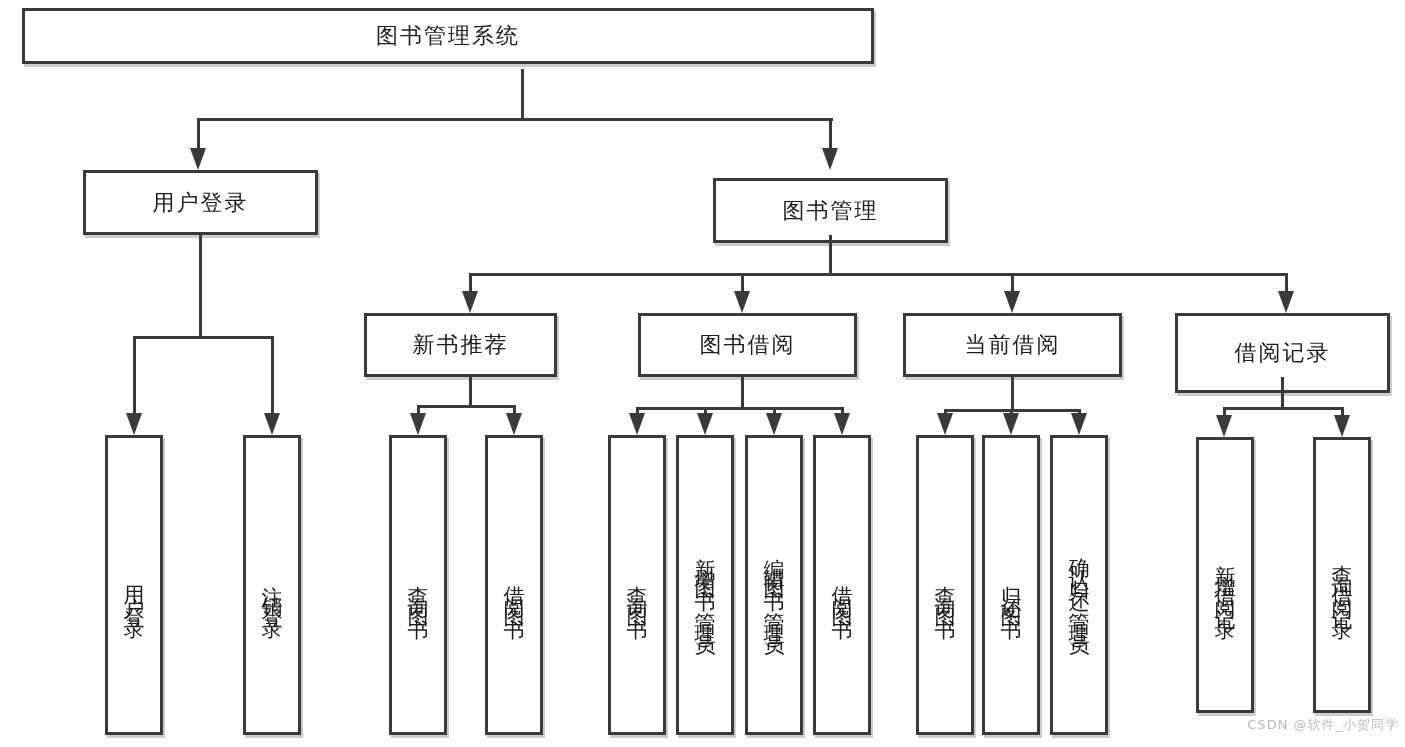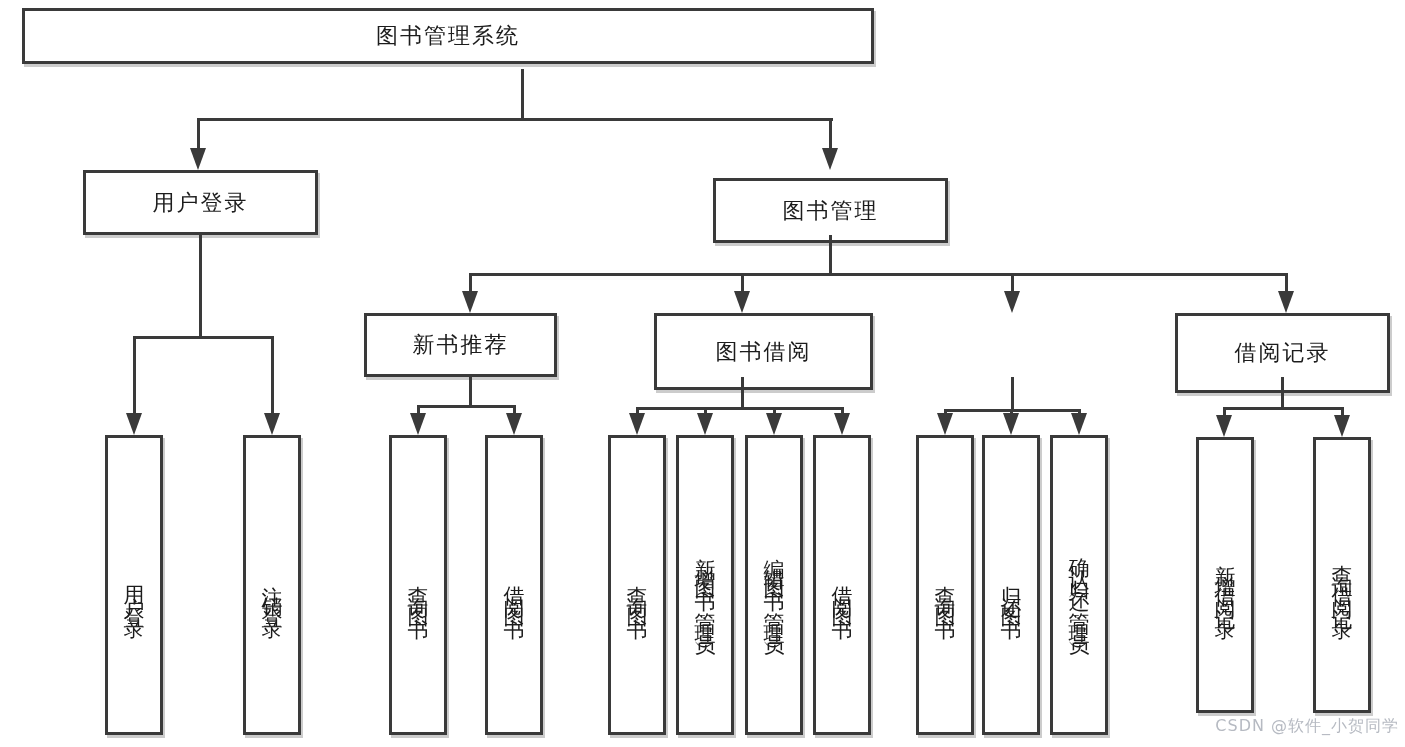--- a/index.html
+++ b/index.html
@@ -48,21 +48,21 @@
     position: absolute;
     width: 0; height: 0;
     border-left: 8px solid transparent;
     border-right: 8px solid transparent;
     border-top: 22px solid var(--line);
   }
   .watermark {
     position: absolute;
     top: 716px;
     right: 6px;
-    font-size: 16px;
+    font-size: 13px;
     color: var(--watermark);
     letter-spacing: 1px;
     white-space: nowrap;
   }
 </style>
 </head>
 <body>
 
 <div class="canvas">
 
@@ -98,22 +98,25 @@
   <div class="vl" style="left:741px;top:273px;height:20px"></div>
   <div class="arr" style="left:734px;top:291px"></div>
   <div class="vl" style="left:1011px;top:273px;height:20px"></div>
   <div class="arr" style="left:1004px;top:291px"></div>
   <div class="vl" style="left:1285px;top:273px;height:20px"></div>
   <div class="arr" style="left:1278px;top:291px"></div>
 
   <div class="box" style="left:364px;top:313px;width:193px;height:64px">
     <span class="hlabel">新书推荐</span>
   </div>
-  <div class="box" style="left:654px;top:313px;width:219px;height:77px">
+  <div class="box" style="left:638px;top:313px;width:219px;height:64px">
     <span class="hlabel">图书借阅</span>
+  </div>
+  <div class="box" style="left:903px;top:313px;width:219px;height:64px">
+    <span class="hlabel">当前借阅</span>
   </div>
   <div class="box" style="left:1175px;top:313px;width:215px;height:80px">
     <span class="hlabel">借阅记录</span>
   </div>
 
   <div class="vl" style="left:469px;top:377px;height:28px"></div>
   <div class="hl" style="left:417px;top:405px;width:99px"></div>
   <div class="vl" style="left:417px;top:405px;height:10px"></div>
   <div class="arr" style="left:410px;top:413px"></div>
   <div class="vl" style="left:513px;top:405px;height:10px"></div>

